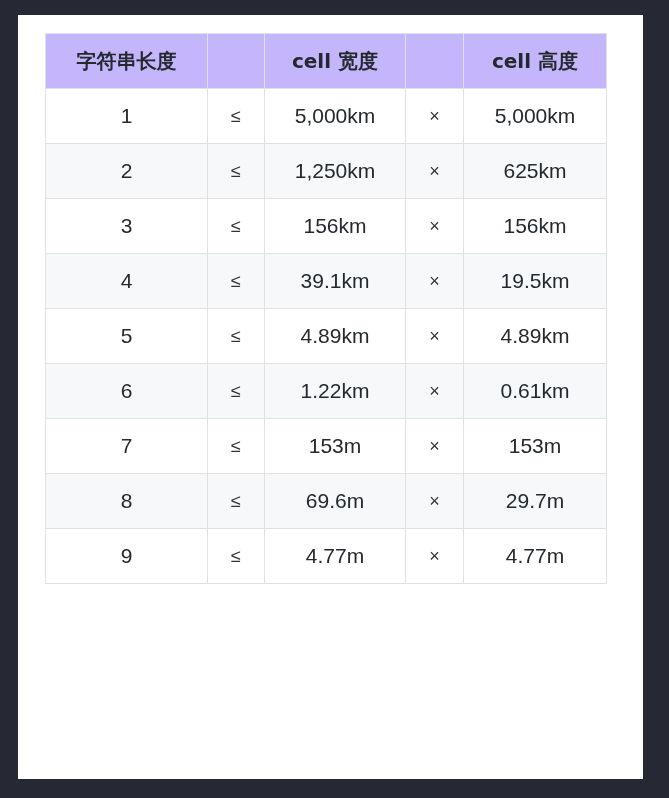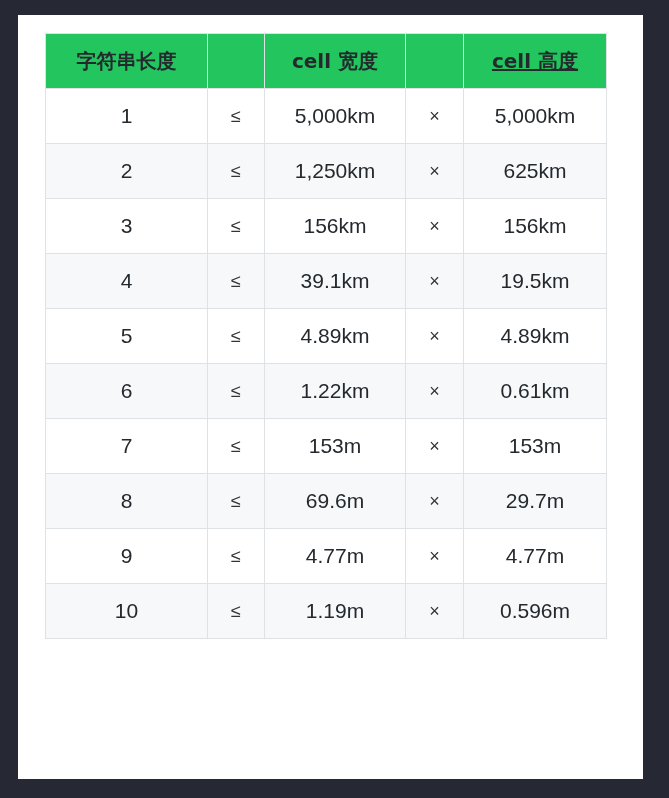--- a/index.html
+++ b/index.html
@@ -28,35 +28,35 @@
       font-size: 21px;
     }
     table.geo th, table.geo td {
       border: 1px solid #dfe2e5;
       text-align: center;
       height: 54px;
       padding: 0;
     }
     table.geo th {
       font-weight: bold;
-      background: #22c55e;
+      background: #c4b5fd;
       font-family: "DejaVu Sans", sans-serif;
       font-size: 20px;
     }
     table.geo tbody tr:nth-child(even) td {
       background: #f6f8fa;
     }
     table.geo tbody tr:nth-child(odd) td {
       background: #ffffff;
     }
     .c0 { width: 161px; }
     .c1 { width: 56px; }
     .c2 { width: 140px; }
     .c3 { width: 57px; }
-    .c4 { width: 142px; text-decoration: underline; }
+    .c4 { width: 142px; }
     .op { font-size: 18px; color: #333; }
   </style>
 </head>
 <body>
 
 <div class="panel">
   <table class="geo">
     <thead>
       <tr>
         <th class="c0">字符串长度</th>
@@ -123,22 +123,15 @@
         <td class="op">×</td>
         <td>29.7m</td>
       </tr>
       <tr>
         <td>9</td>
         <td class="op">≤</td>
         <td>4.77m</td>
         <td class="op">×</td>
         <td>4.77m</td>
       </tr>
-      <tr>
-        <td>10</td>
-        <td class="op">≤</td>
-        <td>1.19m</td>
-        <td class="op">×</td>
-        <td>0.596m</td>
-      </tr>
     </tbody>
   </table>
 </div>
 
 </body></html>

